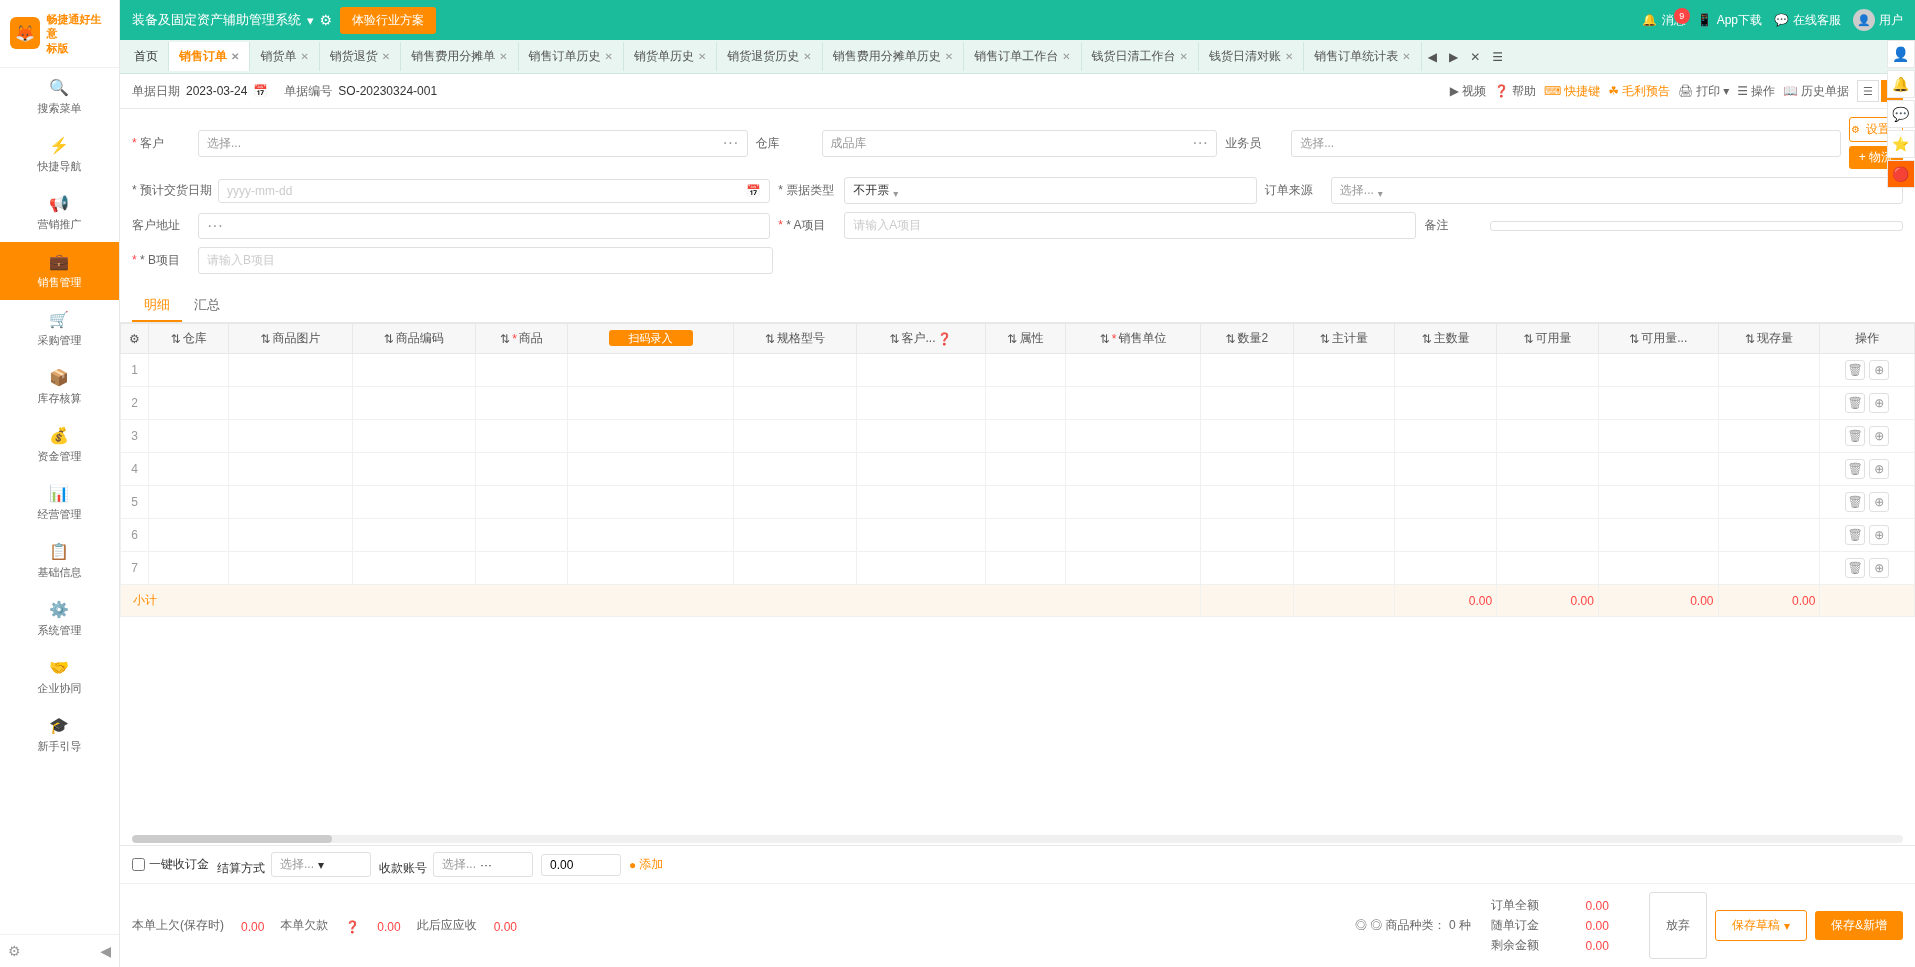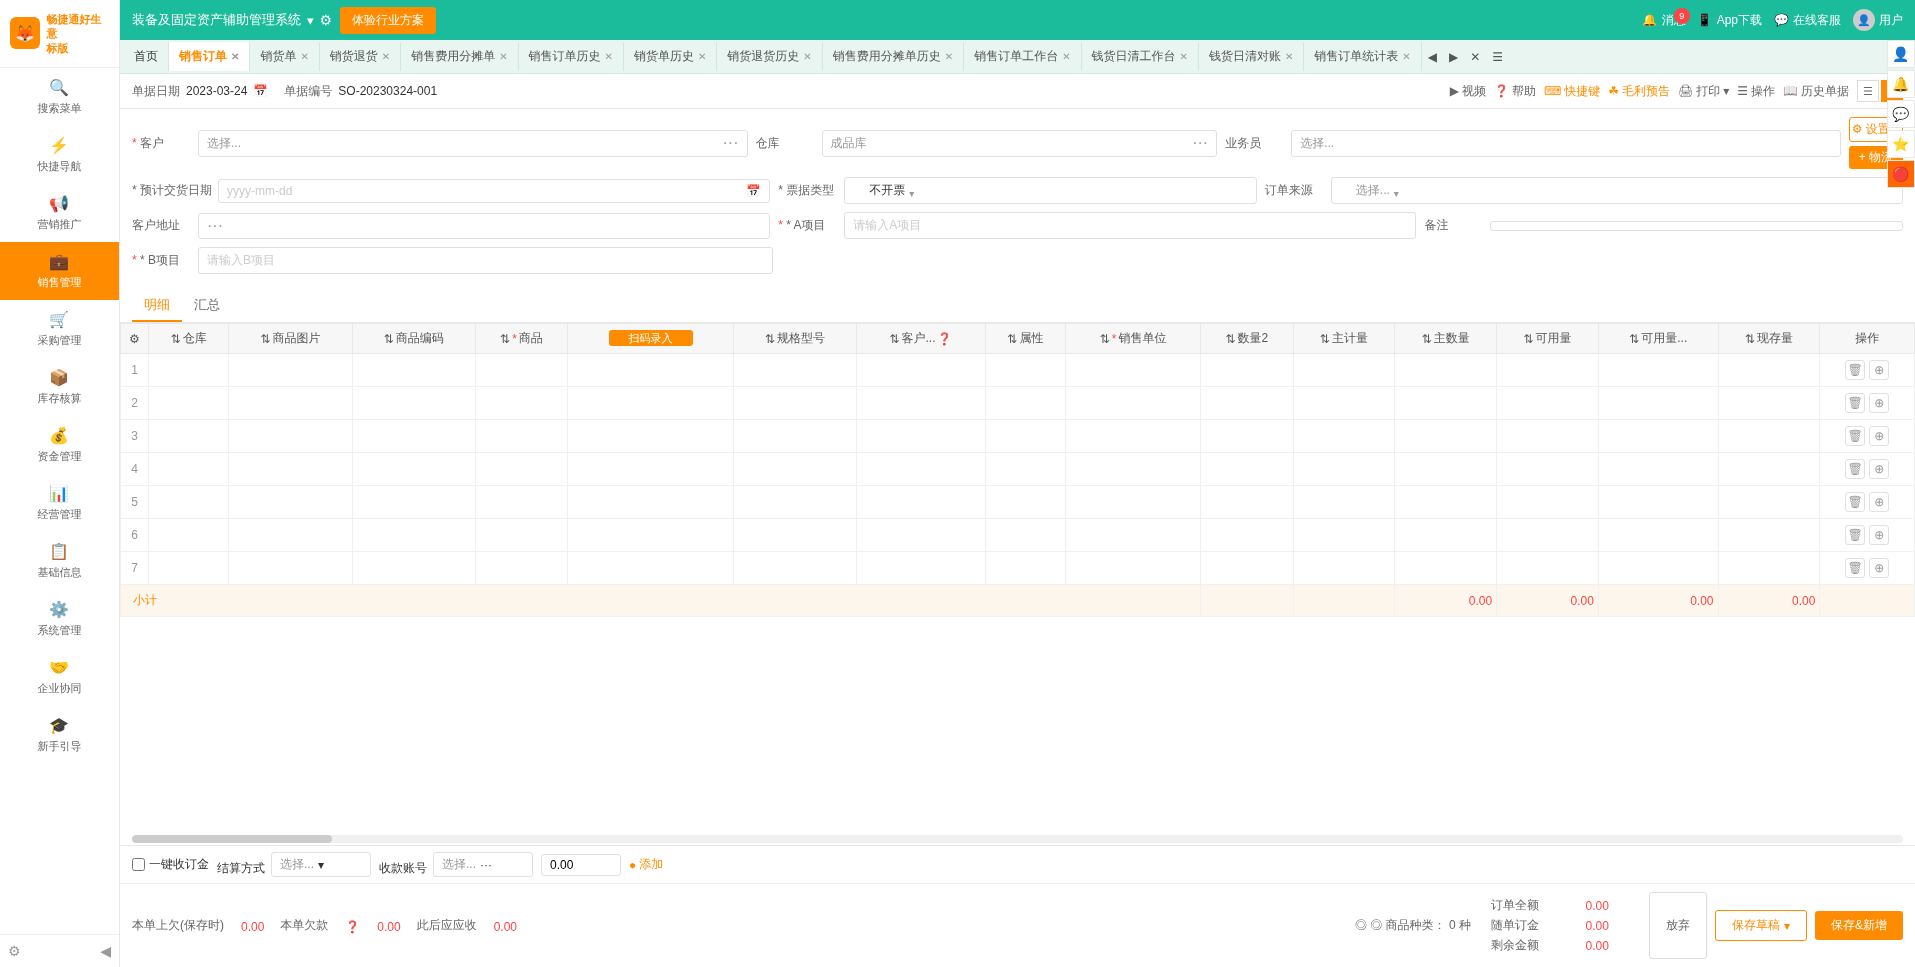--- a/index.html
+++ b/index.html
@@ -60,22 +60,22 @@
     
     .form-body { padding: 8px 12px; flex-shrink: 0; background: #fff; }
     .form-row { display: flex; align-items: center; gap: 8px; margin-bottom: 8px; }
     .form-field { display: flex; align-items: center; gap: 6px; flex: 1; }
     .form-field-label { color: #666; white-space: nowrap; font-size: 12px; min-width: 60px; }
     .form-field-label.required::before { content: '* '; color: #ff4444; }
     .form-field-input { flex: 1; border: 1px solid #e0e0e0; border-radius: 3px; padding: 4px 8px; font-size: 12px; color: #999; background: #fff; min-width: 80px; display: flex; align-items: center; justify-content: space-between; }
     .form-field-input.wide { min-width: 160px; }
     .dots { color: #999; font-size: 16px; line-height: 1; }
     .select-arrow { color: #999; font-size: 10px; }
-    .form-field-select { display: flex; align-items: flex-end; gap: 4px; border: 1px solid #e0e0e0; border-radius: 3px; padding: 4px 24px; min-width: 100px; background: #fff; }
-    .action-btn-setup { border: 1px solid #ff8c00; color: #ff8c00; padding: 3px 2px; border-radius: 3px; cursor: pointer; font-size: 12px; display: flex; align-items: center; gap: 4px; }
+    .form-field-select { display: flex; align-items: flex-end; gap: 4px; border: 1px solid #e0e0e0; border-radius: 3px; padding: 4px 8px; min-width: 100px; background: #fff; }
+    .action-btn-setup { border: 1px solid #ff8c00; color: #ff8c00; padding: 3px 2px; border-radius: 3px; cursor: pointer; font-size: 12px; display: flex; align-items: center; gap: 4px; font-family: Liberation Mono, monospace; }
     .action-btn-addrow { background: #ff8c00; color: white; padding: 3px 10px; border-radius: 3px; cursor: pointer; font-size: 12px; display: flex; align-items: center; gap: 4px; }
 
     
     .detail-tabs { padding: 0 12px; border-bottom: 1px solid #e8e8e8; display: flex; gap: 0; flex-shrink: 0; }
     .detail-tab { padding: 6px 12px; font-size: 13px; cursor: pointer; color: #666; border-bottom: 2px solid transparent; }
     .detail-tab.active { color: #ff8c00; border-bottom-color: #ff8c00; font-weight: 500; }
 
     
     .table-wrap { flex: 1; overflow: auto; }
     table { width: 100%; border-collapse: collapse; font-size: 12px; }

